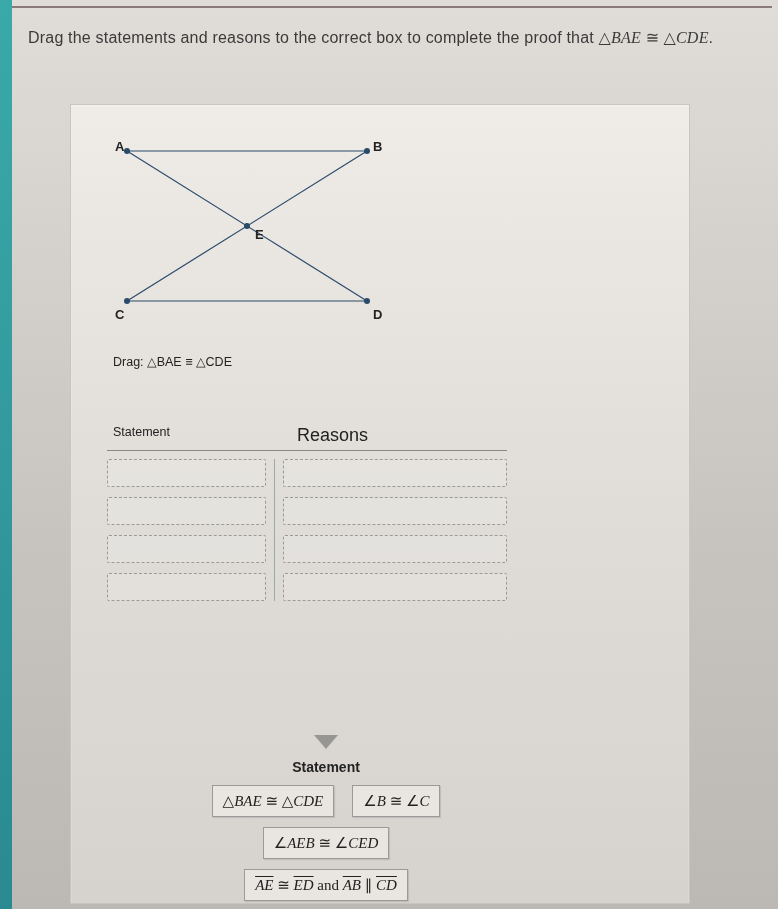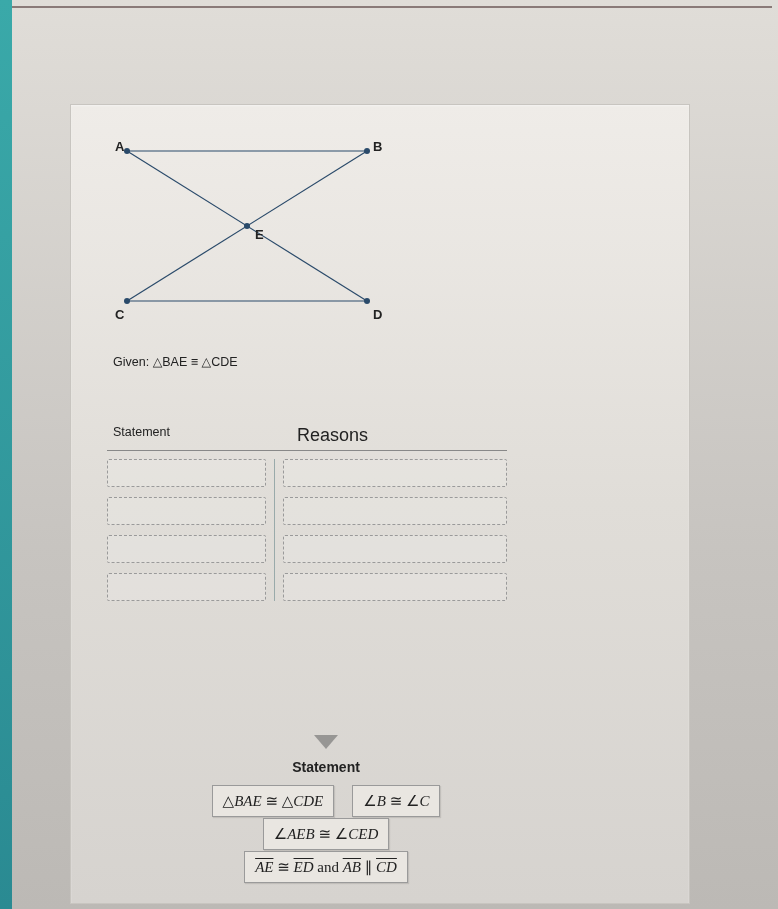--- a/index.html
+++ b/index.html
@@ -140,21 +140,21 @@
   .bank-title {
     font-size: 14px;
     font-weight: bold;
     color: #222;
     margin-bottom: 10px;
   }
   .tile-row {
     display: flex;
     justify-content: center;
     gap: 18px;
-    margin-bottom: 1px;
+    margin-bottom: 10px;
   }
   .tile {
     border: 1px solid #9a9a9a;
     background: #e9e6e1;
     padding: 6px 10px;
     font-family: "Times New Roman", serif;
     font-size: 15px;
     font-style: italic;
     color: #222;
     box-shadow: 1px 1px 1px rgba(0,0,0,0.1);
@@ -165,20 +165,26 @@
   svg line { stroke: #2a4a6a; stroke-width: 1.2; }
   svg circle { fill: #2a4a6a; }
 </style>
 </head>
 <body>
 
 <div class="outer-sheet">
   <div class="teal-bar"></div>
   <div class="top-divider"></div>
 
+  <div class="instruction">
+    <span>Drag the statements and reasons to the correct box to complete the proof that </span>
+    <span class="tri">△</span><span class="math-it">BAE</span>
+    <span class="tri"> ≅ </span>
+    <span class="tri">△</span><span class="math-it">CDE</span><span>.</span>
+  </div>
 
   <div class="inner-panel">
 
     <div class="diagram">
       <svg width="290" height="200" viewBox="0 0 290 200">
         <line x1="20" y1="20" x2="260" y2="20"></line>
         <line x1="20" y1="170" x2="260" y2="170"></line>
         <line x1="20" y1="20" x2="260" y2="170"></line>
         <line x1="260" y1="20" x2="20" y2="170"></line>
         <circle cx="20" cy="20" r="3"></circle>
@@ -189,21 +195,21 @@
       </svg>
       <div class="pt-label" style="left:8px; top:8px;">A</div>
       <div class="pt-label" style="left:266px; top:8px;">B</div>
       <div class="pt-label" style="left:8px; top:176px;">C</div>
       <div class="pt-label" style="left:266px; top:176px;">D</div>
       <div class="pt-label" style="left:148px; top:96px;">E</div>
     </div>
 
     <div class="given-block">
       <div>
-        <span>Given:</span>
+        <span>Drag:</span>
         <span>△</span><span>BAE</span><span> ≡ </span><span>△</span><span>CDE</span>
       </div>
     </div>
 
     <div class="proof-table">
       <div class="proof-header">
         <div class="col1">Statement</div>
         <div class="col2">Reasons</div>
       </div>
       <div class="proof-rows">

